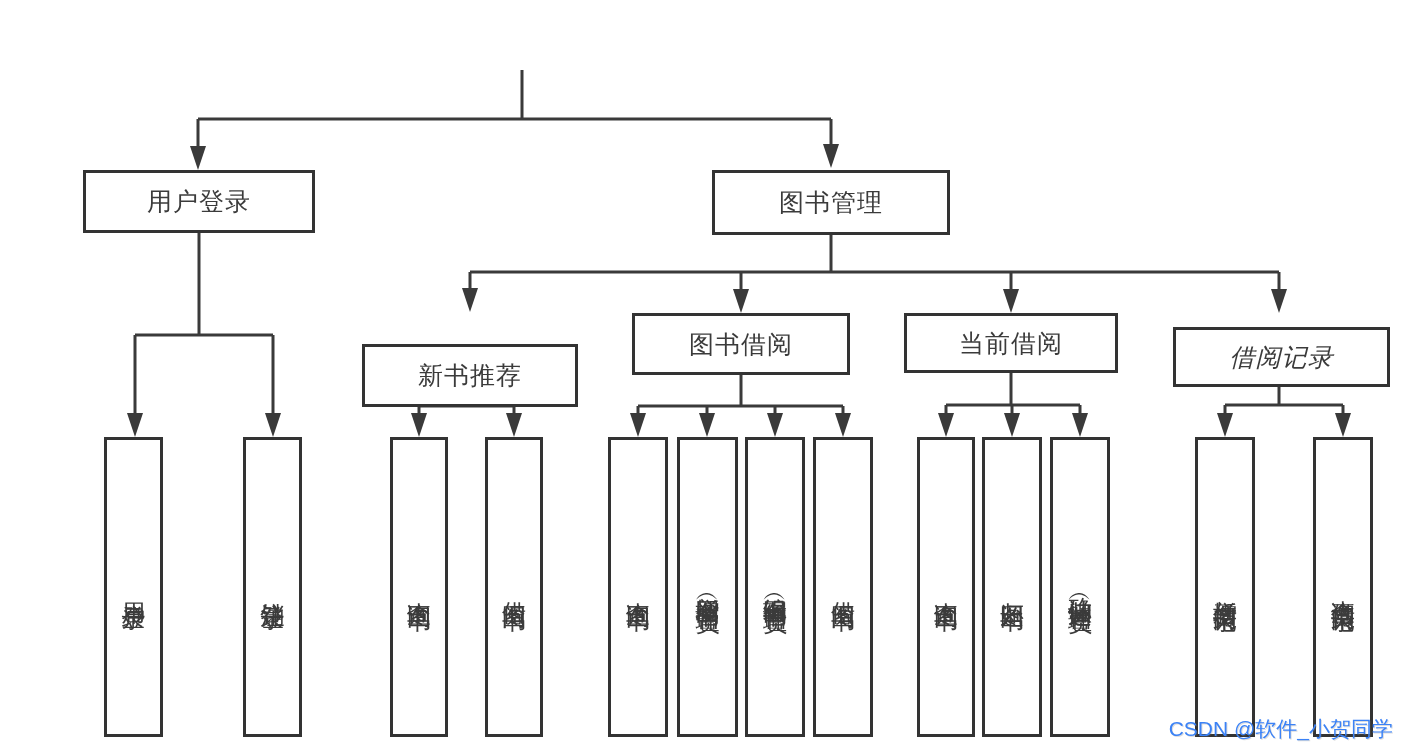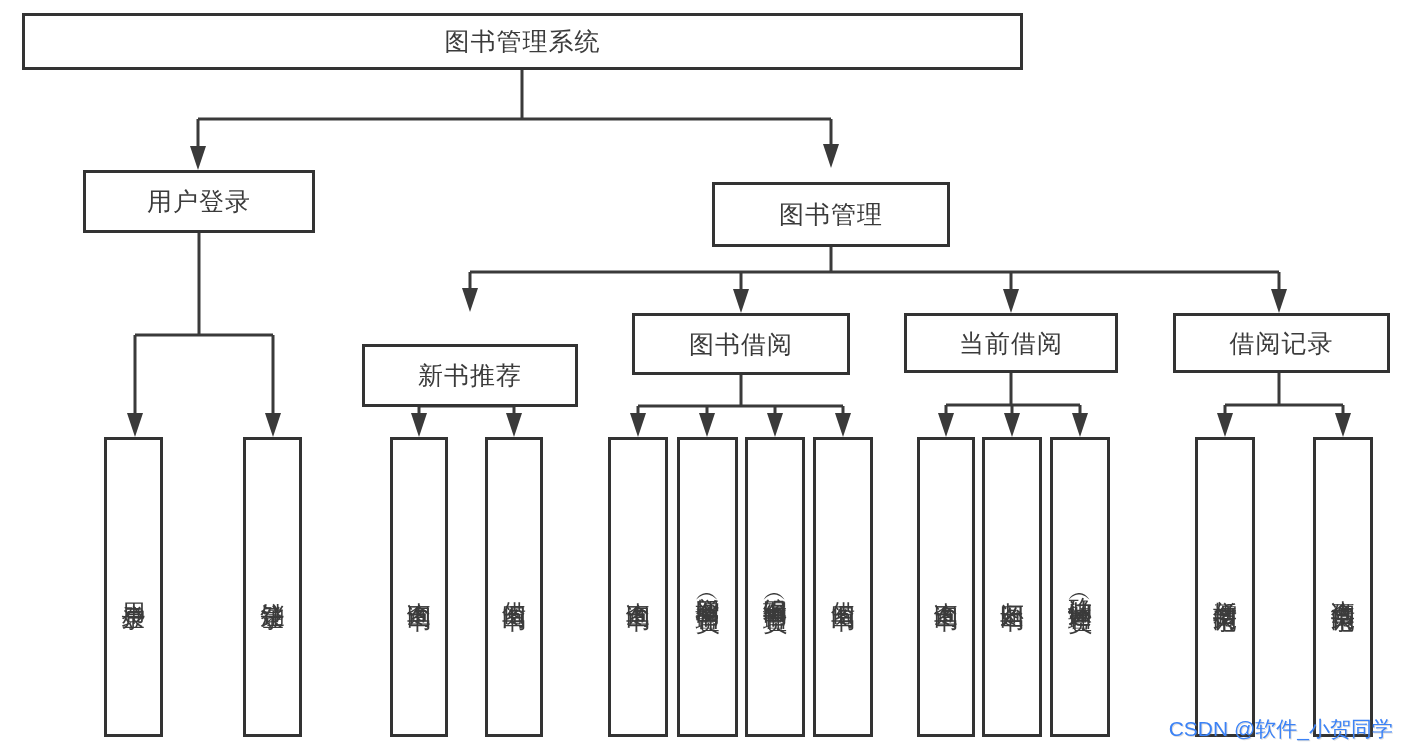--- a/index.html
+++ b/index.html
@@ -92,41 +92,38 @@
       <polygon points="767,413 783,413 775,437"></polygon>
       <polygon points="835,413 851,413 843,437"></polygon>
       <polygon points="938,413 954,413 946,437"></polygon>
       <polygon points="1004,413 1020,413 1012,437"></polygon>
       <polygon points="1072,413 1088,413 1080,437"></polygon>
       <polygon points="1217,413 1233,413 1225,437"></polygon>
       <polygon points="1335,413 1351,413 1343,437"></polygon>
     </g>
   </svg>
 
-  <div class="node h" style="left:22px; top:13px; width:1001px; height:57px;">
-    <span>图书管理系统</span>
-  </div>
 
   <div class="node h" style="left:83px; top:170px; width:232px; height:63px;">
     <span>用户登录</span>
   </div>
-  <div class="node h" style="left:712px; top:182px; width:238px; height:65px;">
+  <div class="node h" style="left:712px; top:170px; width:238px; height:65px;">
     <span>图书管理</span>
   </div>
 
   <div class="node h" style="left:362px; top:312px; width:216px; height:63px;margin-top:32px;">
     <span>新书推荐</span>
   </div>
   <div class="node h" style="left:632px; top:313px; width:218px; height:62px;">
     <span>图书借阅</span>
   </div>
   <div class="node h" style="left:904px; top:313px; width:214px; height:60px;">
     <span>当前借阅</span>
   </div>
-  <div class="node h" style="left:1173px; top:313px; width:217px; height:60px;">
+  <div class="node h" style="left:1173px; top:327px; width:217px; height:60px;font-style:italic;">
     <span>借阅记录</span>
   </div>
 
   <div class="node v" style="left:104px; top:437px; width:59px; height:300px;">
     <span>用户登录</span>
   </div>
   <div class="node v" style="left:243px; top:437px; width:59px; height:300px;">
     <span>注销登录</span>
   </div>
 

